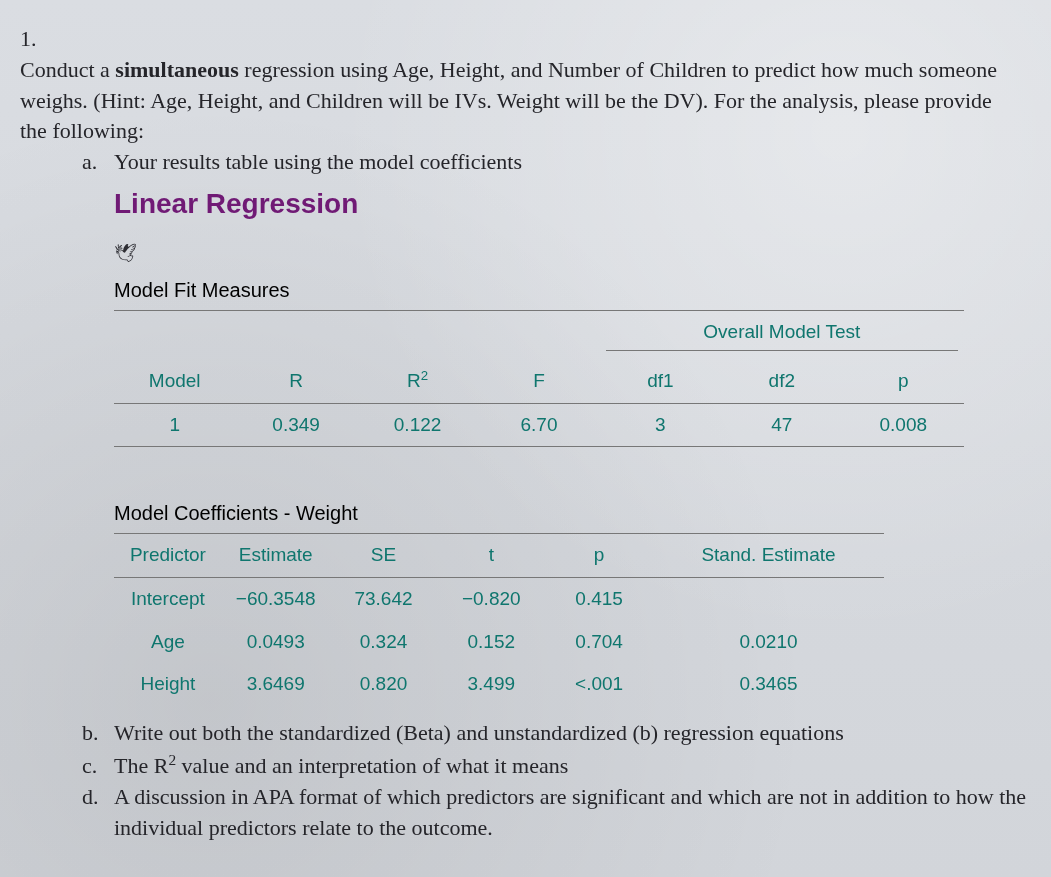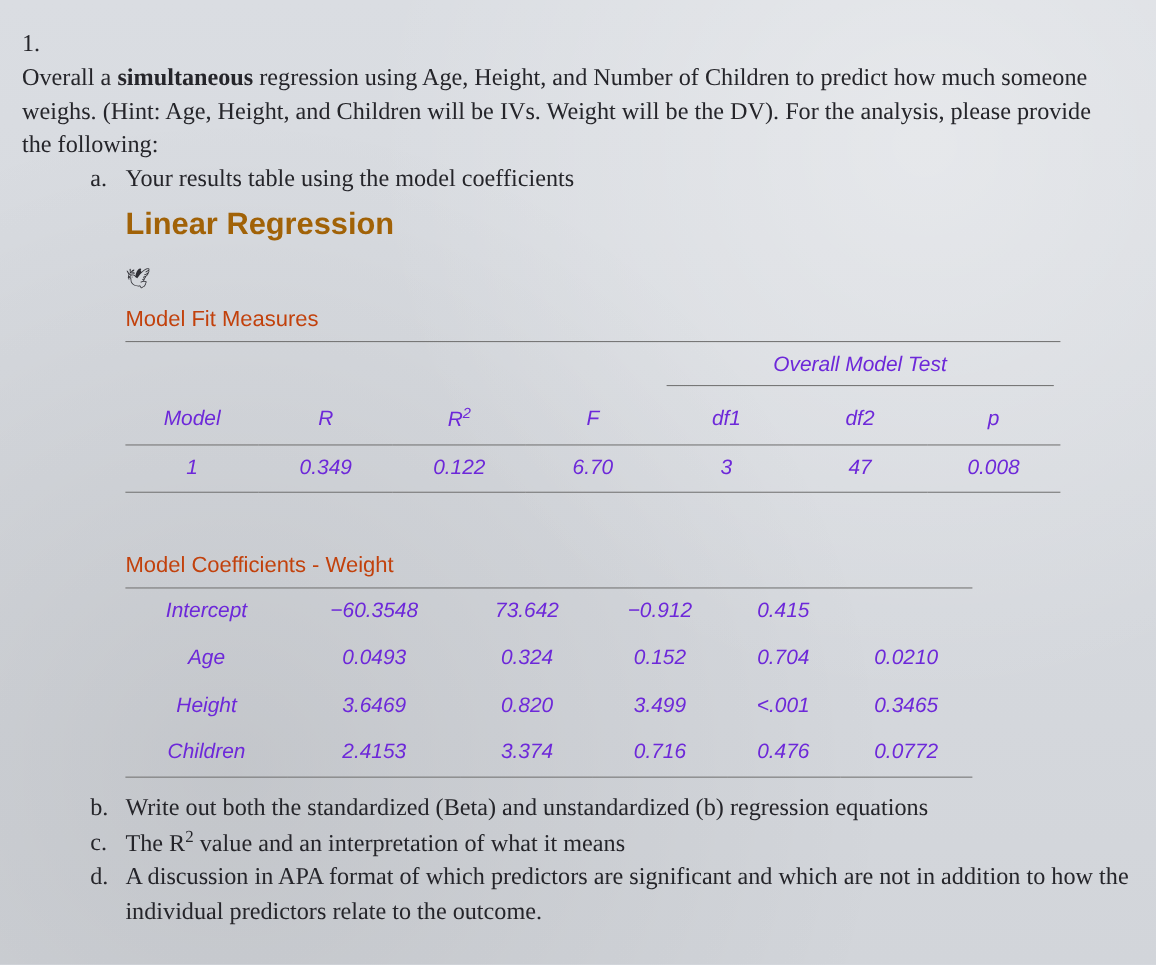--- a/index.html
+++ b/index.html
@@ -48,55 +48,54 @@
   }
   .sub-letter {
     width: 32px;
     flex: 0 0 32px;
   }
   .sub-text { flex: 1; }
   .bold { font-weight: bold; }
   .title-lr {
     font-family: Arial, Helvetica, sans-serif;
     font-weight: bold;
-    color: #a16207;
+    color: #701a75;
     font-size: 28px;
     margin-left: 94px;
     margin-top: 6px;
   }
   .bookmark {
     margin-left: 94px;
     margin-top: 18px;
     font-size: 18px;
     color: #2e2e34;
   }
   .table-block {
     margin-left: 94px;
     margin-top: 10px;
     font-family: Arial, Helvetica, sans-serif;
     color: #3a3a40;
   }
   .tbl-title {
     font-size: 20px;
-    color: #c2410c;
+    color: #000000;
     border-bottom: 1.5px solid #777;
     padding-bottom: 6px;
     width: 850px;
   }
   table {
     border-collapse: collapse;
     width: 850px;
     font-size: 19px;
   }
   th, td {
     text-align: center;
     padding: 8px 6px;
     font-weight: normal;
-    color: #6d28d9;
-    font-style: italic;
+    color: #0f766e;
   }
   td.left, th.left { text-align: center; padding-left: 6px; }
   .span-header {
     border-bottom: 1.5px solid #777;
     padding-bottom: 4px;
   }
   tr.header-row th {
     border-bottom: 1.5px solid #777;
   }
   tr.data-last td {
@@ -115,21 +114,21 @@
   .sup { font-size: 0.7em; vertical-align: super; }
 </style>
 </head>
 <body>
 
 <div class="page">
 
   <div>
     <span class="q-num">1.</span>
     <span class="q-body">
-      <span>Overall a </span><span class="bold">simultaneous</span><span> regression using Age, Height, and Number of Children to predict how much someone weighs. (Hint: Age, Height, and Children will be IVs. Weight will be the DV). For the analysis, please provide the following:</span>
+      <span>Conduct a </span><span class="bold">simultaneous</span><span> regression using Age, Height, and Number of Children to predict how much someone weighs. (Hint: Age, Height, and Children will be IVs. Weight will be the DV). For the analysis, please provide the following:</span>
     </span>
   </div>
 
   <div class="sub">
     <div class="sub-row">
       <span class="sub-letter">a.</span>
       <span class="sub-text">Your results table using the model coefficients</span>
     </div>
   </div>
 
@@ -171,52 +170,52 @@
     </tbody>
       </table>
   </div>
 
   <div class="gap"></div>
 
   <div class="table-block">
     <div class="tbl-title" style="width:770px">Model Coefficients - Weight</div>
     <table class="coef-table" style="width:770px">
       <tbody>
+          <tr class="header-row">
+        <th class="left c1">Predictor</th>
+        <th class="c2">Estimate</th>
+        <th class="c3">SE</th>
+        <th class="c4">t</th>
+        <th class="c5">p</th>
+        <th class="c6">Stand. Estimate</th>
+      </tr>
       <tr>
         <td class="left">Intercept</td>
         <td>−60.3548</td>
         <td>73.642</td>
-        <td>−0.912</td>
+        <td>−0.820</td>
         <td>0.415</td>
         <td></td>
       </tr>
       <tr>
         <td class="left">Age</td>
         <td>0.0493</td>
         <td>0.324</td>
         <td>0.152</td>
         <td>0.704</td>
         <td>0.0210</td>
       </tr>
       <tr>
         <td class="left">Height</td>
         <td>3.6469</td>
         <td>0.820</td>
         <td>3.499</td>
         <td>&lt;.001</td>
         <td>0.3465</td>
       </tr>
-      <tr class="data-last">
-        <td class="left">Children</td>
-        <td>2.4153</td>
-        <td>3.374</td>
-        <td>0.716</td>
-        <td>0.476</td>
-        <td>0.0772</td>
-      </tr>
     </tbody>
       </table>
   </div>
 
   <div class="small-gap"></div>
 
   <div class="sub">
     <div class="sub-row">
       <span class="sub-letter">b.</span>
       <span class="sub-text">Write out both the standardized (Beta) and unstandardized (b) regression equations</span>

